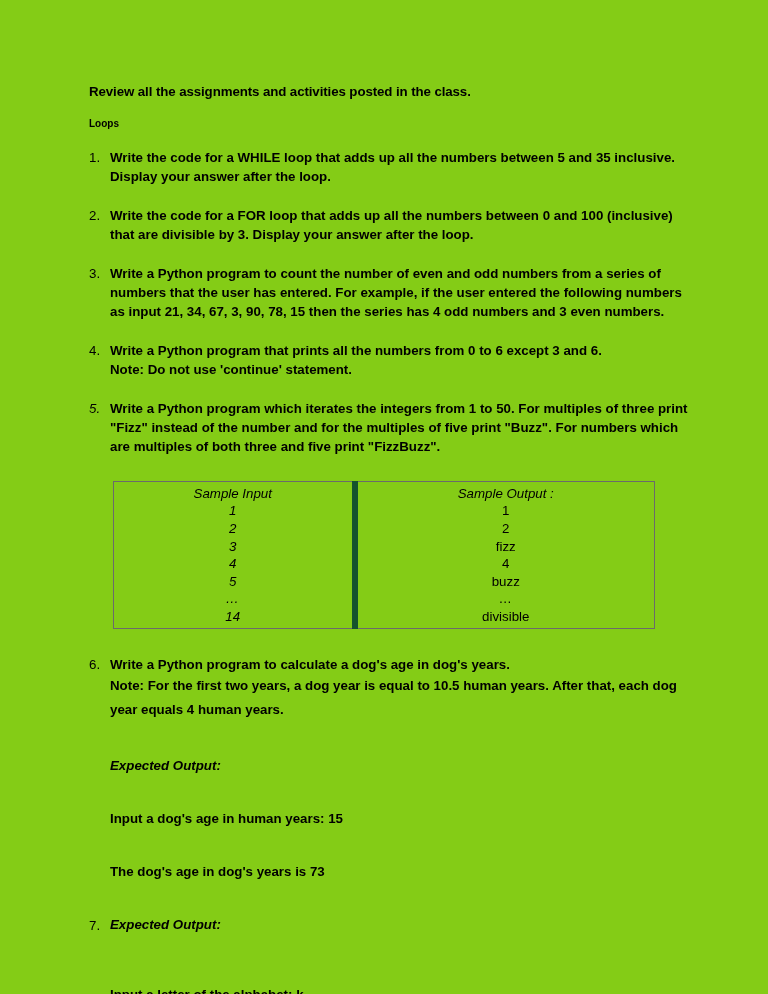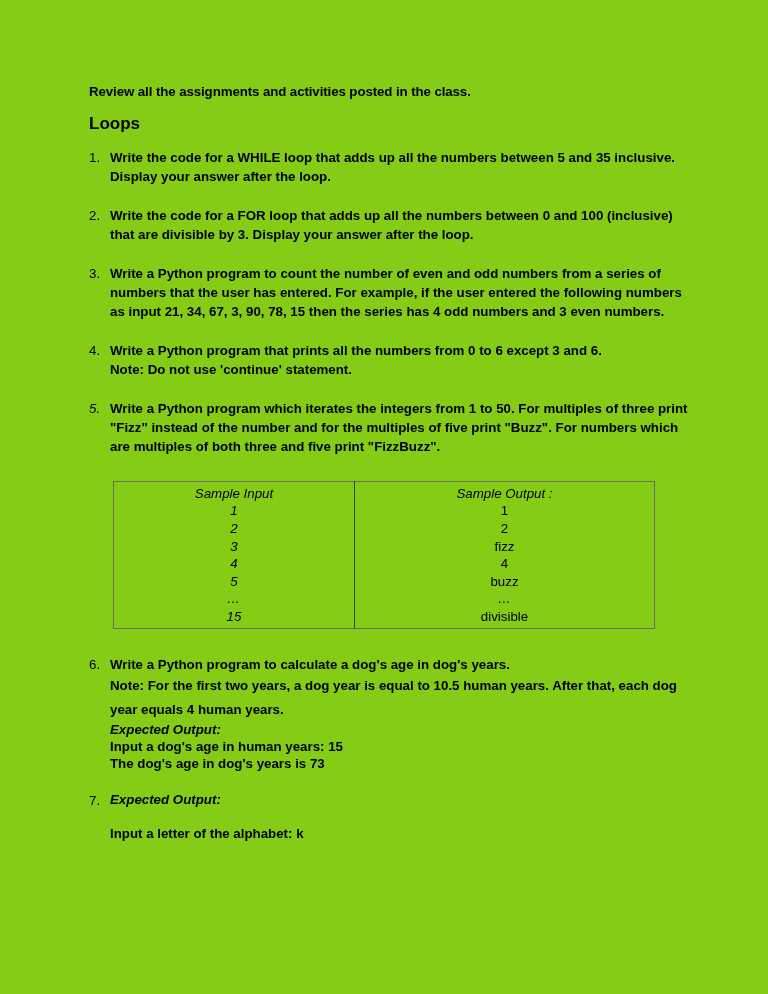--- a/index.html
+++ b/index.html
@@ -35,21 +35,21 @@
 
   .heading {
     font-size: 13.3px;
     font-weight: bold;
     line-height: 16px;
     margin: 0 0 16px 0;
     letter-spacing: -0.1px;
   }
 
   .subheading {
-    font-size: 17px;
+    font-size: 10px;
     font-weight: bold;
     line-height: 16px;
     margin: 10px 0 16px 0;
   }
 
   ol.task-list {
     list-style: none;
     margin: 0;
     padding: 0;
   }
@@ -79,20 +79,21 @@
     margin: 0;
     font-weight: bold;
   }
 
   .task-body p.loose {
     line-height: 23.5px;
   }
 
   .task-body p.tight {
     line-height: 17px;
+    margin-top: 36px;
   }
 
   .task-body p.em {
     font-style: italic;
   }
 
   .spacer-line {
     height: 17px;
   }
 
@@ -112,21 +113,21 @@
   table.sample-table col.c2 { width: 300px; }
 
   table.sample-table td {
     border: none;
     padding: 0;
     vertical-align: top;
     font-size: 13.3px;
   }
 
   table.sample-table td.col-left {
-    border-right: 1px solid #14532d;
+    border-right: 6px solid #14532d;
   }
 
   .cell-stack {
     padding: 3px 0 2px 0;
     text-align: center;
   }
 
   .cell-stack .row-line {
     line-height: 17.6px;
     white-space: nowrap;
@@ -199,21 +200,21 @@
           <tr>
             <td class="col-left">
               <div class="cell-stack italic">
                 <div class="row-line head">Sample Input</div>
                 <div class="row-line">1</div>
                 <div class="row-line">2</div>
                 <div class="row-line">3</div>
                 <div class="row-line">4</div>
                 <div class="row-line">5</div>
                 <div class="row-line dots">…</div>
-                <div class="row-line">15</div>
+                <div class="row-line">14</div>
               </div>
             </td>
             <td>
               <div class="cell-stack">
                 <div class="row-line head">Sample Output :</div>
                 <div class="row-line">1</div>
                 <div class="row-line">2</div>
                 <div class="row-line">fizz</div>
                 <div class="row-line">4</div>
                 <div class="row-line">buzz</div>

